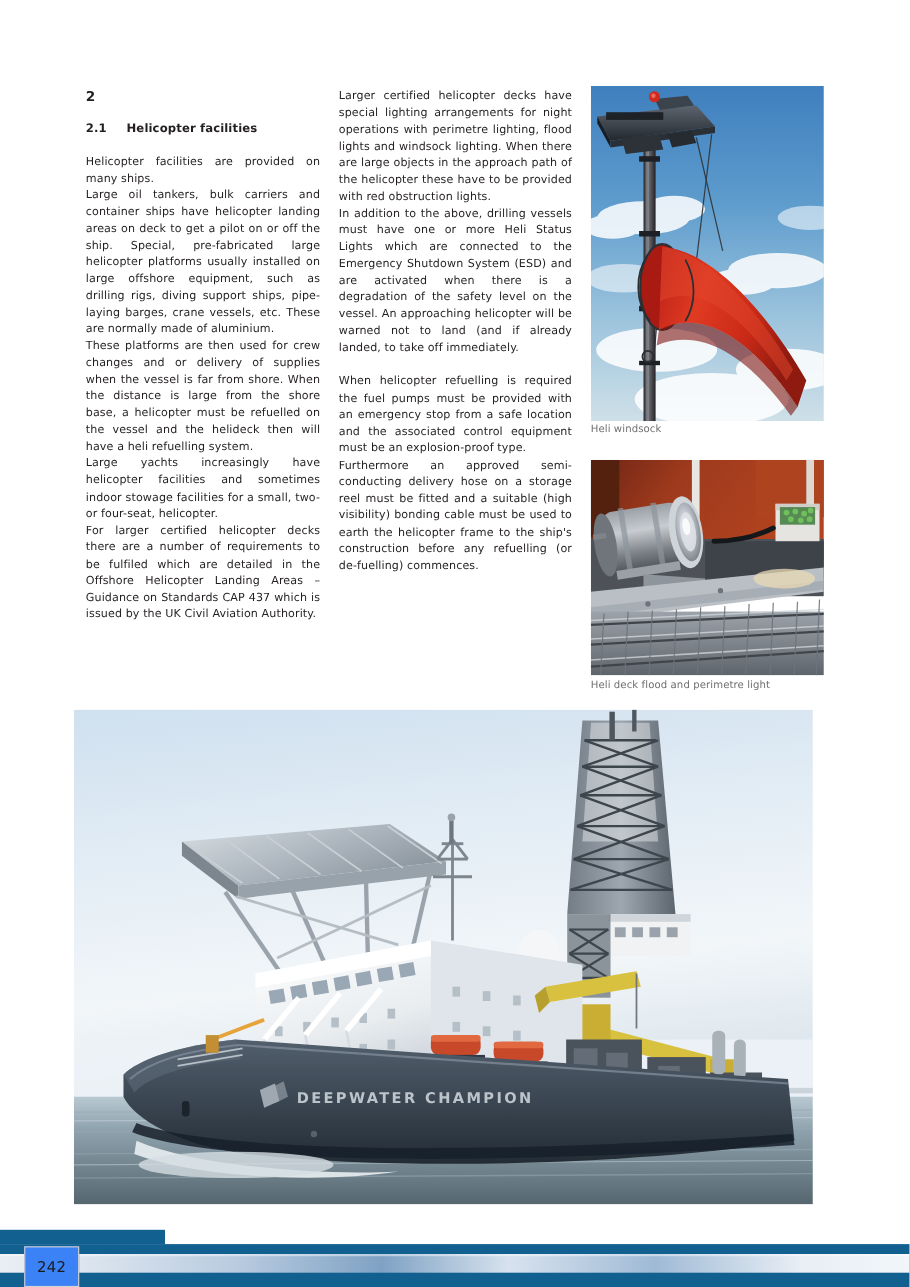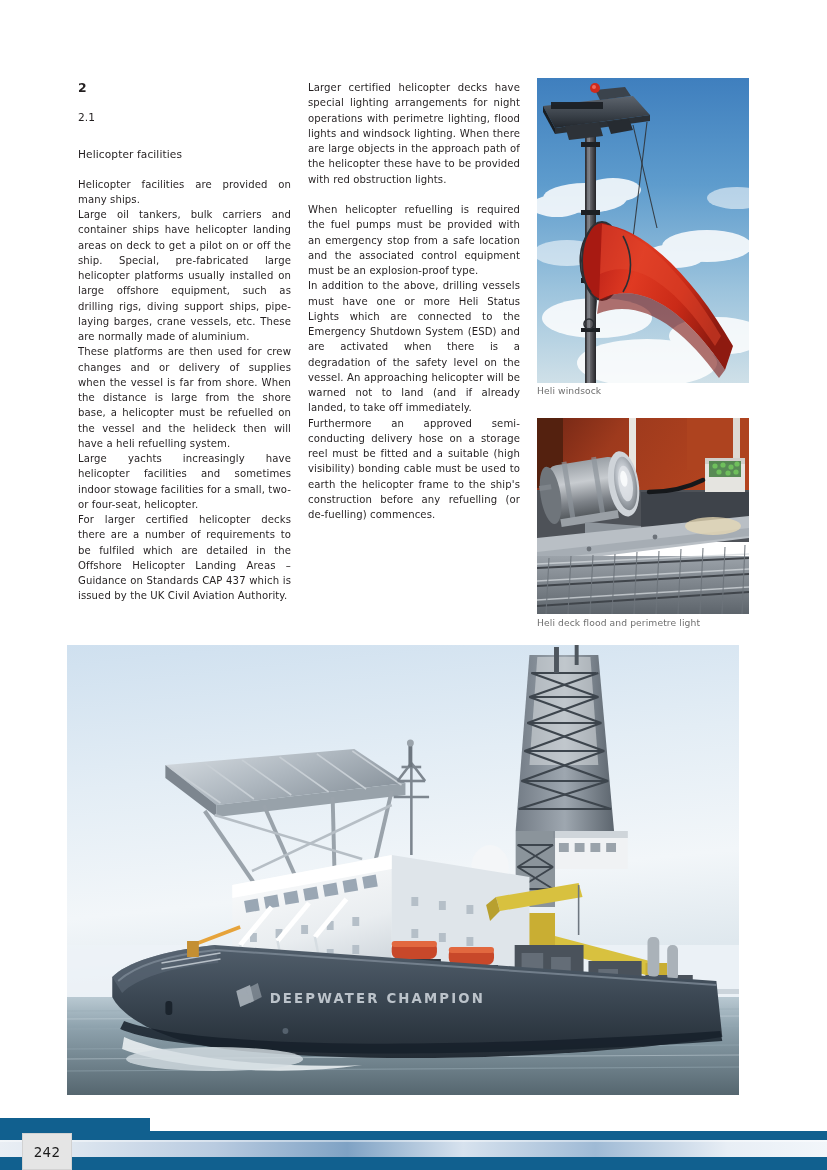--- a/index.html
+++ b/index.html
@@ -43,27 +43,26 @@
     line-height: 16.5px;
     letter-spacing: 0.02em;
     margin: 0 0 13px 0;
     text-align: left;
   }
   .h-num-title .num { width: 37px; flex: 0 0 37px; }
   .h-num-title .txt { flex: 1 1 auto; }
 
   .h2 {
     display: flex;
-    font-weight: normal;
+    font-weight: bold;
     font-size: 10.6px;
     line-height: 14px;
     letter-spacing: 0.01em;
     margin: 0 0 16px 0;
     text-align: left;
-    flex-direction: column;
   }
   .h2 .num { width: 37px; flex: 0 0 37px; }
   .h2 .txt { flex: 1 1 auto; }
 
   p.para {
     margin: 0;
     text-align: justify;
     text-justify: inter-word;
   }
   p.gap { margin-top: 15.25px; }
@@ -124,21 +123,21 @@
   .footer-strip-hi {
     position: absolute;
     left: 0; top: 22px;
     width: 827px; height: 2px;
     background: rgba(255,255,255,0.45);
   }
   .page-num-box {
     position: absolute;
     left: 22px; top: 15px;
     width: 50px; height: 37px;
-    background: #e5e5e5;
+    background: #3b82f6;
     border: 1px solid #d2d2d2;
     box-sizing: border-box;
     display: flex;
     align-items: center;
     justify-content: center;
     font-size: 13.5px;
     color: #1b1b1b;
     letter-spacing: 0.02em;
   }
   .footer-sec {
@@ -172,22 +171,22 @@
 
     <p class="para">Helicopter facilities are provided on many ships.</p>
     <p class="para">Large oil tankers, bulk carriers and container ships have helicopter landing areas on deck to get a pilot on or off the ship. Special, pre-fabricated large helicopter platforms usually installed on large offshore equipment, such as drilling rigs, diving support ships, pipe-laying barges, crane vessels, etc. These are normally made of aluminium.</p>
     <p class="para">These platforms are then used for crew changes and or delivery of supplies when the vessel is far from shore. When the distance is large from the shore base, a helicopter must be refuelled on the vessel and the helideck then will have a heli refuelling system.</p>
     <p class="para">Large yachts increasingly have helicopter facilities and sometimes indoor stowage facilities for a small, two- or four-seat, helicopter.</p>
     <p class="para">For larger certified helicopter decks there are a number of requirements to be fulfiled which are detailed in the Offshore Helicopter Landing Areas – Guidance on Standards CAP 437 which is issued by the UK Civil Aviation Authority.</p>
   </div>
 
   <div class="col col-mid">
     <p class="para">Larger certified helicopter decks have special lighting arrangements for night operations with perimetre lighting, flood lights and windsock lighting. When there are large objects in the approach path of the helicopter these have to be provided with red obstruction lights.</p>
+    <p class="para">In addition to the above, drilling vessels must have one or more Heli Status Lights which are connected to the Emergency Shutdown System (ESD) and are activated when there is a degradation of the safety level on the vessel. An approaching helicopter will be warned not to land (and if already landed, to take off immediately.</p>
     <p class="para gap">When helicopter refuelling is required the fuel pumps must be provided with an emergency stop from a safe location and the associated control equipment must be an explosion-proof type.</p>
-    <p class="para">In addition to the above, drilling vessels must have one or more Heli Status Lights which are connected to the Emergency Shutdown System (ESD) and are activated when there is a degradation of the safety level on the vessel. An approaching helicopter will be warned not to land (and if already landed, to take off immediately.</p>
     <p class="para">Furthermore an approved semi-conducting delivery hose on a storage reel must be fitted and a suitable (high visibility) bonding cable must be used to earth the helicopter frame to the ship's construction before any refuelling (or de-fuelling) commences.</p>
   </div>
 
   <div class="figure" id="fig-windsock">
     <div class="fig-img">
       <svg class="art" viewBox="0 0 212 305" preserveAspectRatio="none">
         <defs>
           <linearGradient id="sky" x1="0" y1="0" x2="0" y2="1">
             <stop offset="0%" stop-color="#3f7fbe"></stop>
             <stop offset="35%" stop-color="#5e9ccd"></stop>

